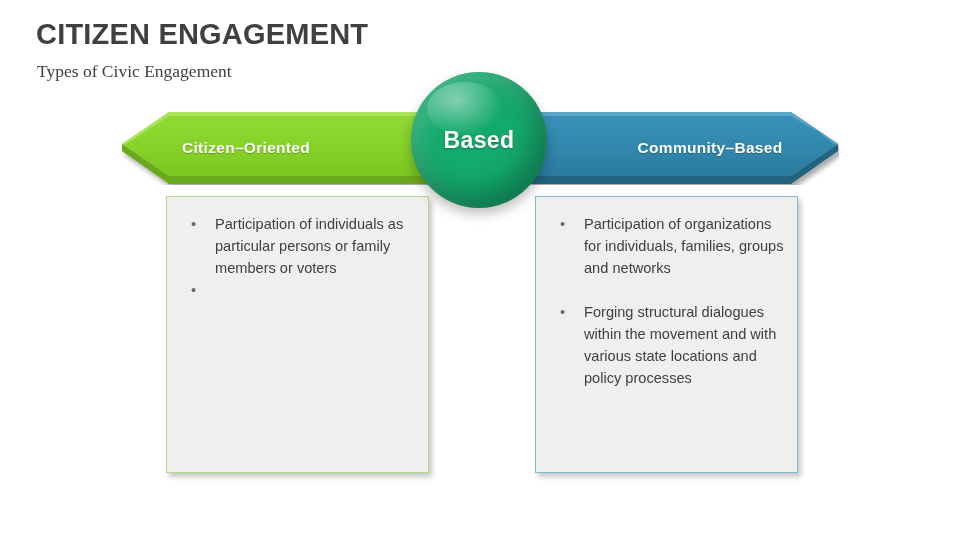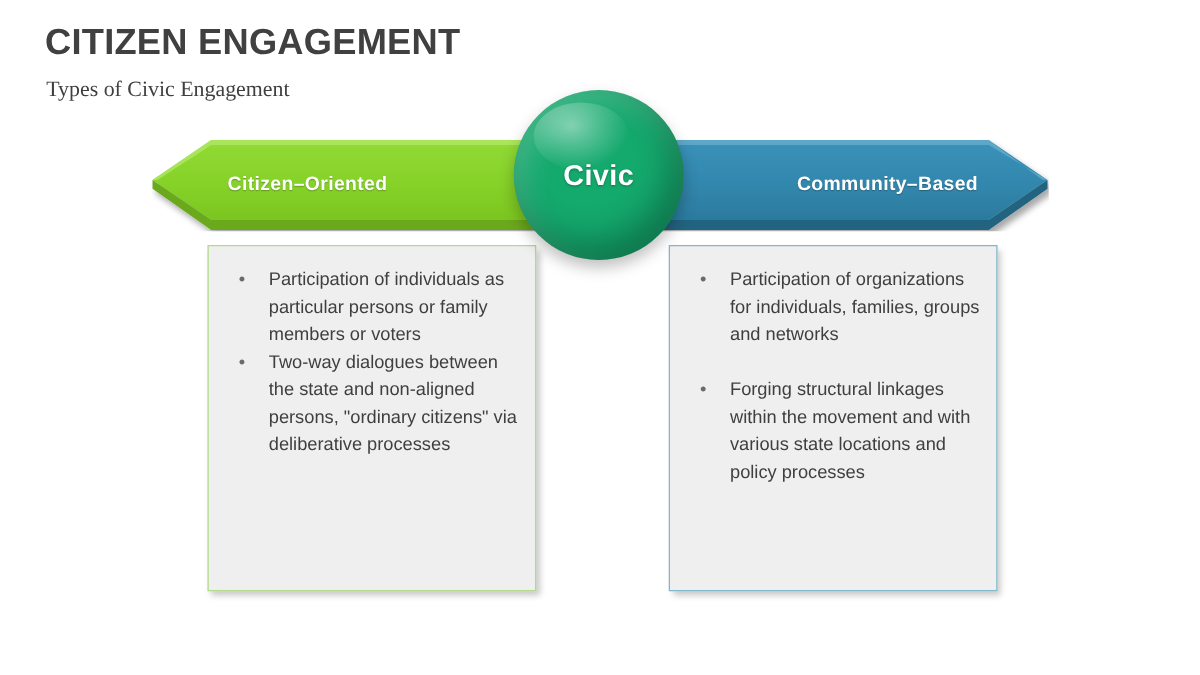--- a/index.html
+++ b/index.html
@@ -239,36 +239,35 @@
   </div>
 
   <div class="panel" id="panel-left">
     <ul class="bullet-list">
       <li class="bullet-item">
         <span class="dot">•</span>
         <span>Participation of individuals as particular persons or family members or voters</span>
       </li>
       <li class="bullet-item">
         <span class="dot">•</span>
-        <span>Two-way dialogues between the state and non-aligned persons, "ordinary citizens" via deliberative processes</span>
       </li>
     </ul>
   </div>
 
   <div class="panel" id="panel-right">
     <ul class="bullet-list">
       <li class="bullet-item">
         <span class="dot">•</span>
         <span>Participation of organizations for individuals, families, groups and networks</span>
       </li>
       <li class="bullet-spacer"></li>
       <li class="bullet-item">
         <span class="dot">•</span>
-        <span>Forging structural linkages within the movement and with various state locations and policy processes</span>
+        <span>Forging structural dialogues within the movement and with various state locations and policy processes</span>
       </li>
     </ul>
   </div>
 
   <div id="sphere">
-    <span class="sphere-label">Civic</span>
+    <span class="sphere-label">Based</span>
   </div>
 
 </div>
 
 </body></html>

